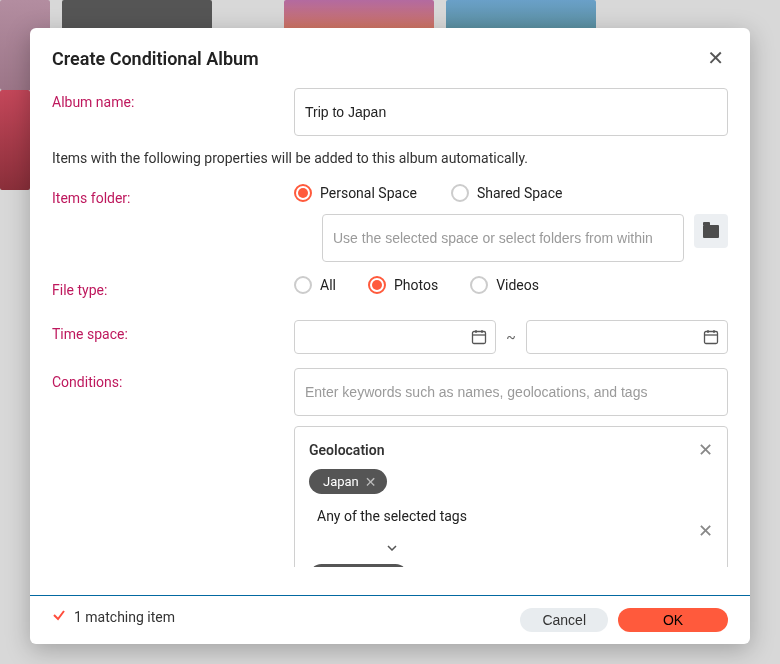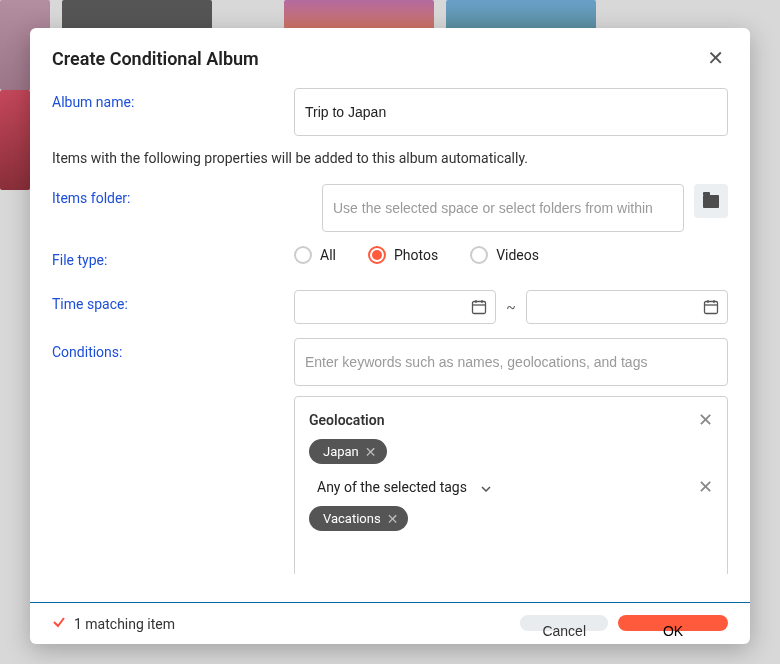--- a/index.html
+++ b/index.html
@@ -48,21 +48,21 @@
   }
   .form-row {
     display: flex;
     align-items: flex-start;
     margin-bottom: 14px;
   }
   .form-label {
     width: 242px;
     flex: none;
     padding-top: 6px;
-    color: #1d4ed8;
+    color: #be185d;
   }
   .form-control {
     flex: 1;
   }
   .info-text {
     color: #333;
     margin-bottom: 18px;
   }
   input[type="text"].text-input {
     width: 100%;
@@ -113,31 +113,31 @@
   .cond-head { display: flex; justify-content: space-between; align-items: center; margin-bottom: 10px; }
   .cond-title { font-weight: 600; color: #333; }
   .cond-close { color: #888; font-size: 18px; cursor: pointer; line-height:1; }
   .tag {
     display: inline-flex; align-items: center; gap: 6px;
     background: #555; color: #fff; border-radius: 14px;
     padding: 5px 10px 5px 14px; font-size: 13px;
   }
   .tag-x { color: #bbb; font-size: 14px; cursor: pointer; line-height:1; }
   .cond-select-row { display: flex; align-items: center; justify-content: space-between; margin: 4px 0 10px 8px; }
-  .cond-select { display: flex; align-items: center; gap: 14px; cursor: pointer; }
+  .cond-select { display: flex; align-items: center; gap: 14px; cursor: pointer; flex-direction: column; }
   .modal-footer {
     border-top: 1px solid #0369a1;
     padding: 12px 22px;
     display: flex; align-items: flex-start; justify-content: space-between; margin-top: 28px;
   }
   .match-status { display: flex; align-items: center; gap: 8px; color: #333; }
   .check-icon { color: #ff4d3c; font-weight: bold; }
   .footer-btns { display: flex; gap: 10px; }
   .btn {
-    height: 16px; padding: 8px 22px; border-radius: 16px; border: none;
+    height: 24px; padding: 1px 22px; border-radius: 16px; border: none;
     font-size: 14px; cursor: pointer;
   }
   .btn-cancel { background: #e8ecef; color: #333; }
   .btn-ok { background: #ff5a3c; color: #000000; min-width: 110px; }
 </style>
 </head>
 <body>
 
 <div class="bg-thumbs">
   <div class="bg-thumb a"></div>
@@ -161,20 +161,30 @@
       <div class="form-control">
         <input type="text" class="text-input" id="album-name-input" value="Trip to Japan" style="">
       </div>
     </div>
 
     <div class="info-text">Items with the following properties will be added to this album automatically.</div>
 
     <div class="form-row">
       <div class="form-label">Items folder:</div>
       <div class="form-control">
+        <div class="radio-group">
+          <div class="radio-opt">
+            <span class="radio-circle sel"></span>
+            <span>Personal Space</span>
+          </div>
+          <div class="radio-opt">
+            <span class="radio-circle"></span>
+            <span>Shared Space</span>
+          </div>
+        </div>
         <div class="folder-row">
           <input type="text" class="text-input" placeholder="Use the selected space or select folders from within" style="">
           <button class="folder-btn">
             <span class="folder-icon"></span>
           </button>
         </div>
       </div>
     </div>
 
     <div class="form-row">

